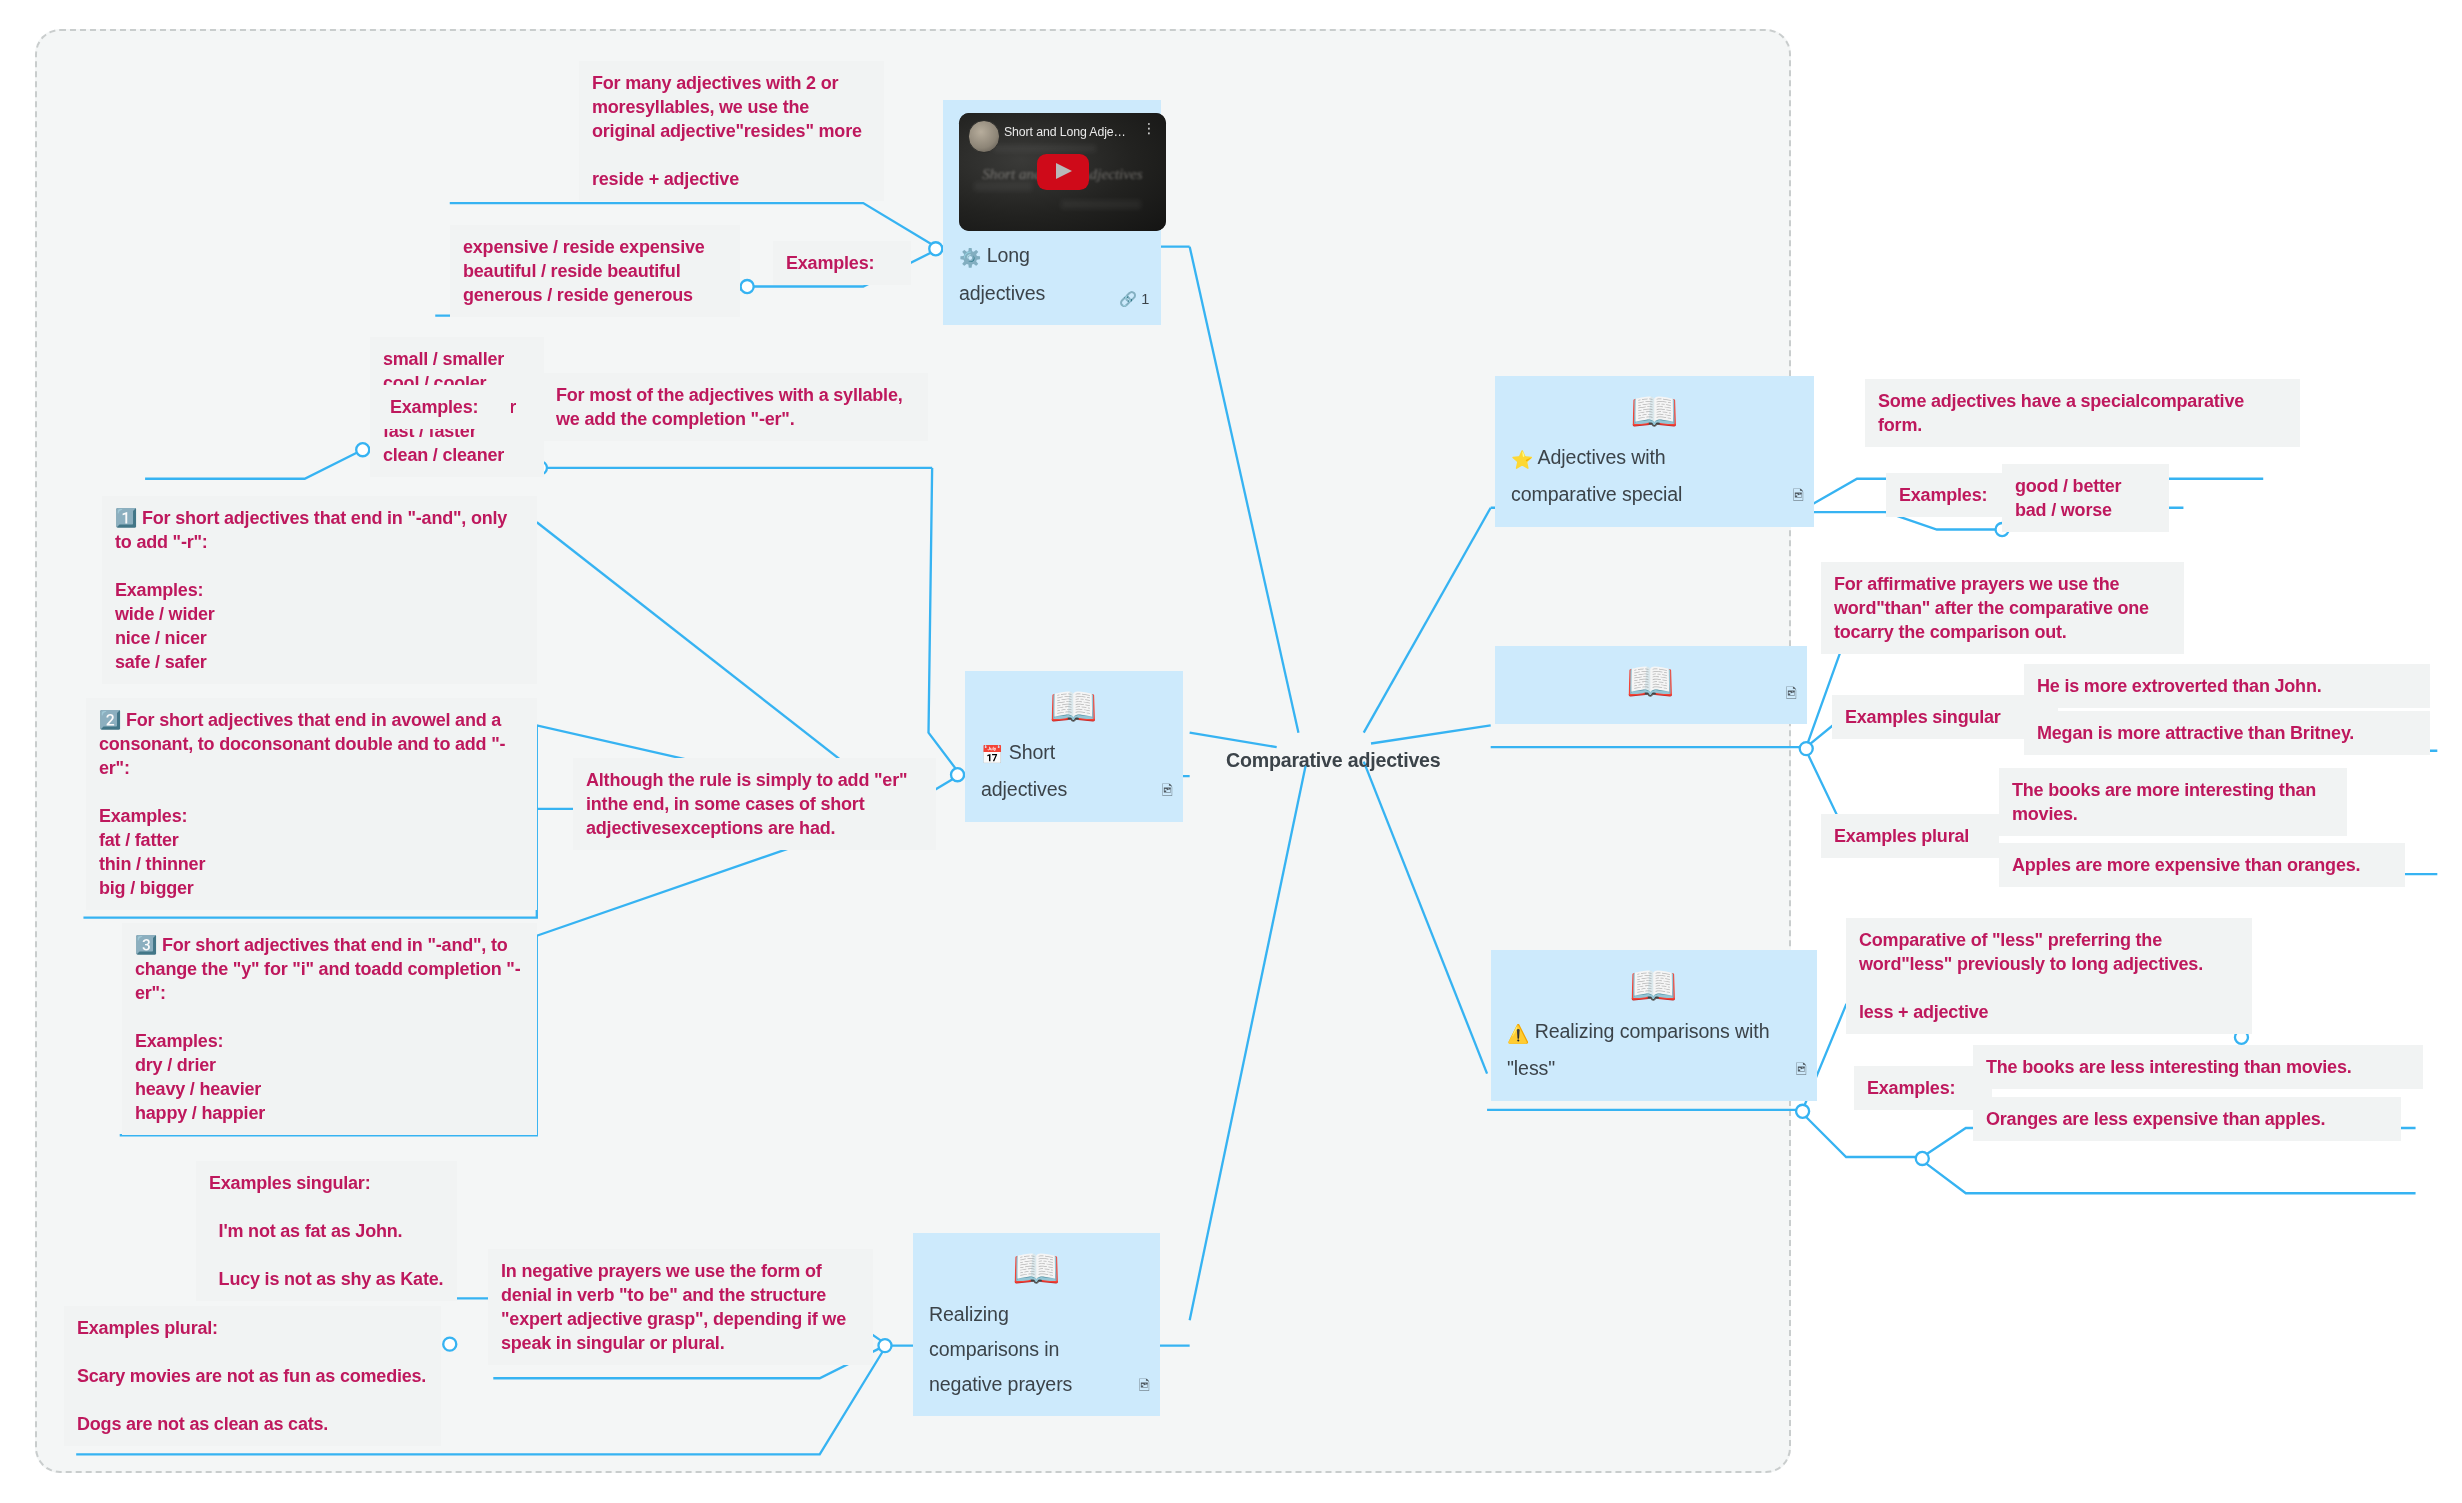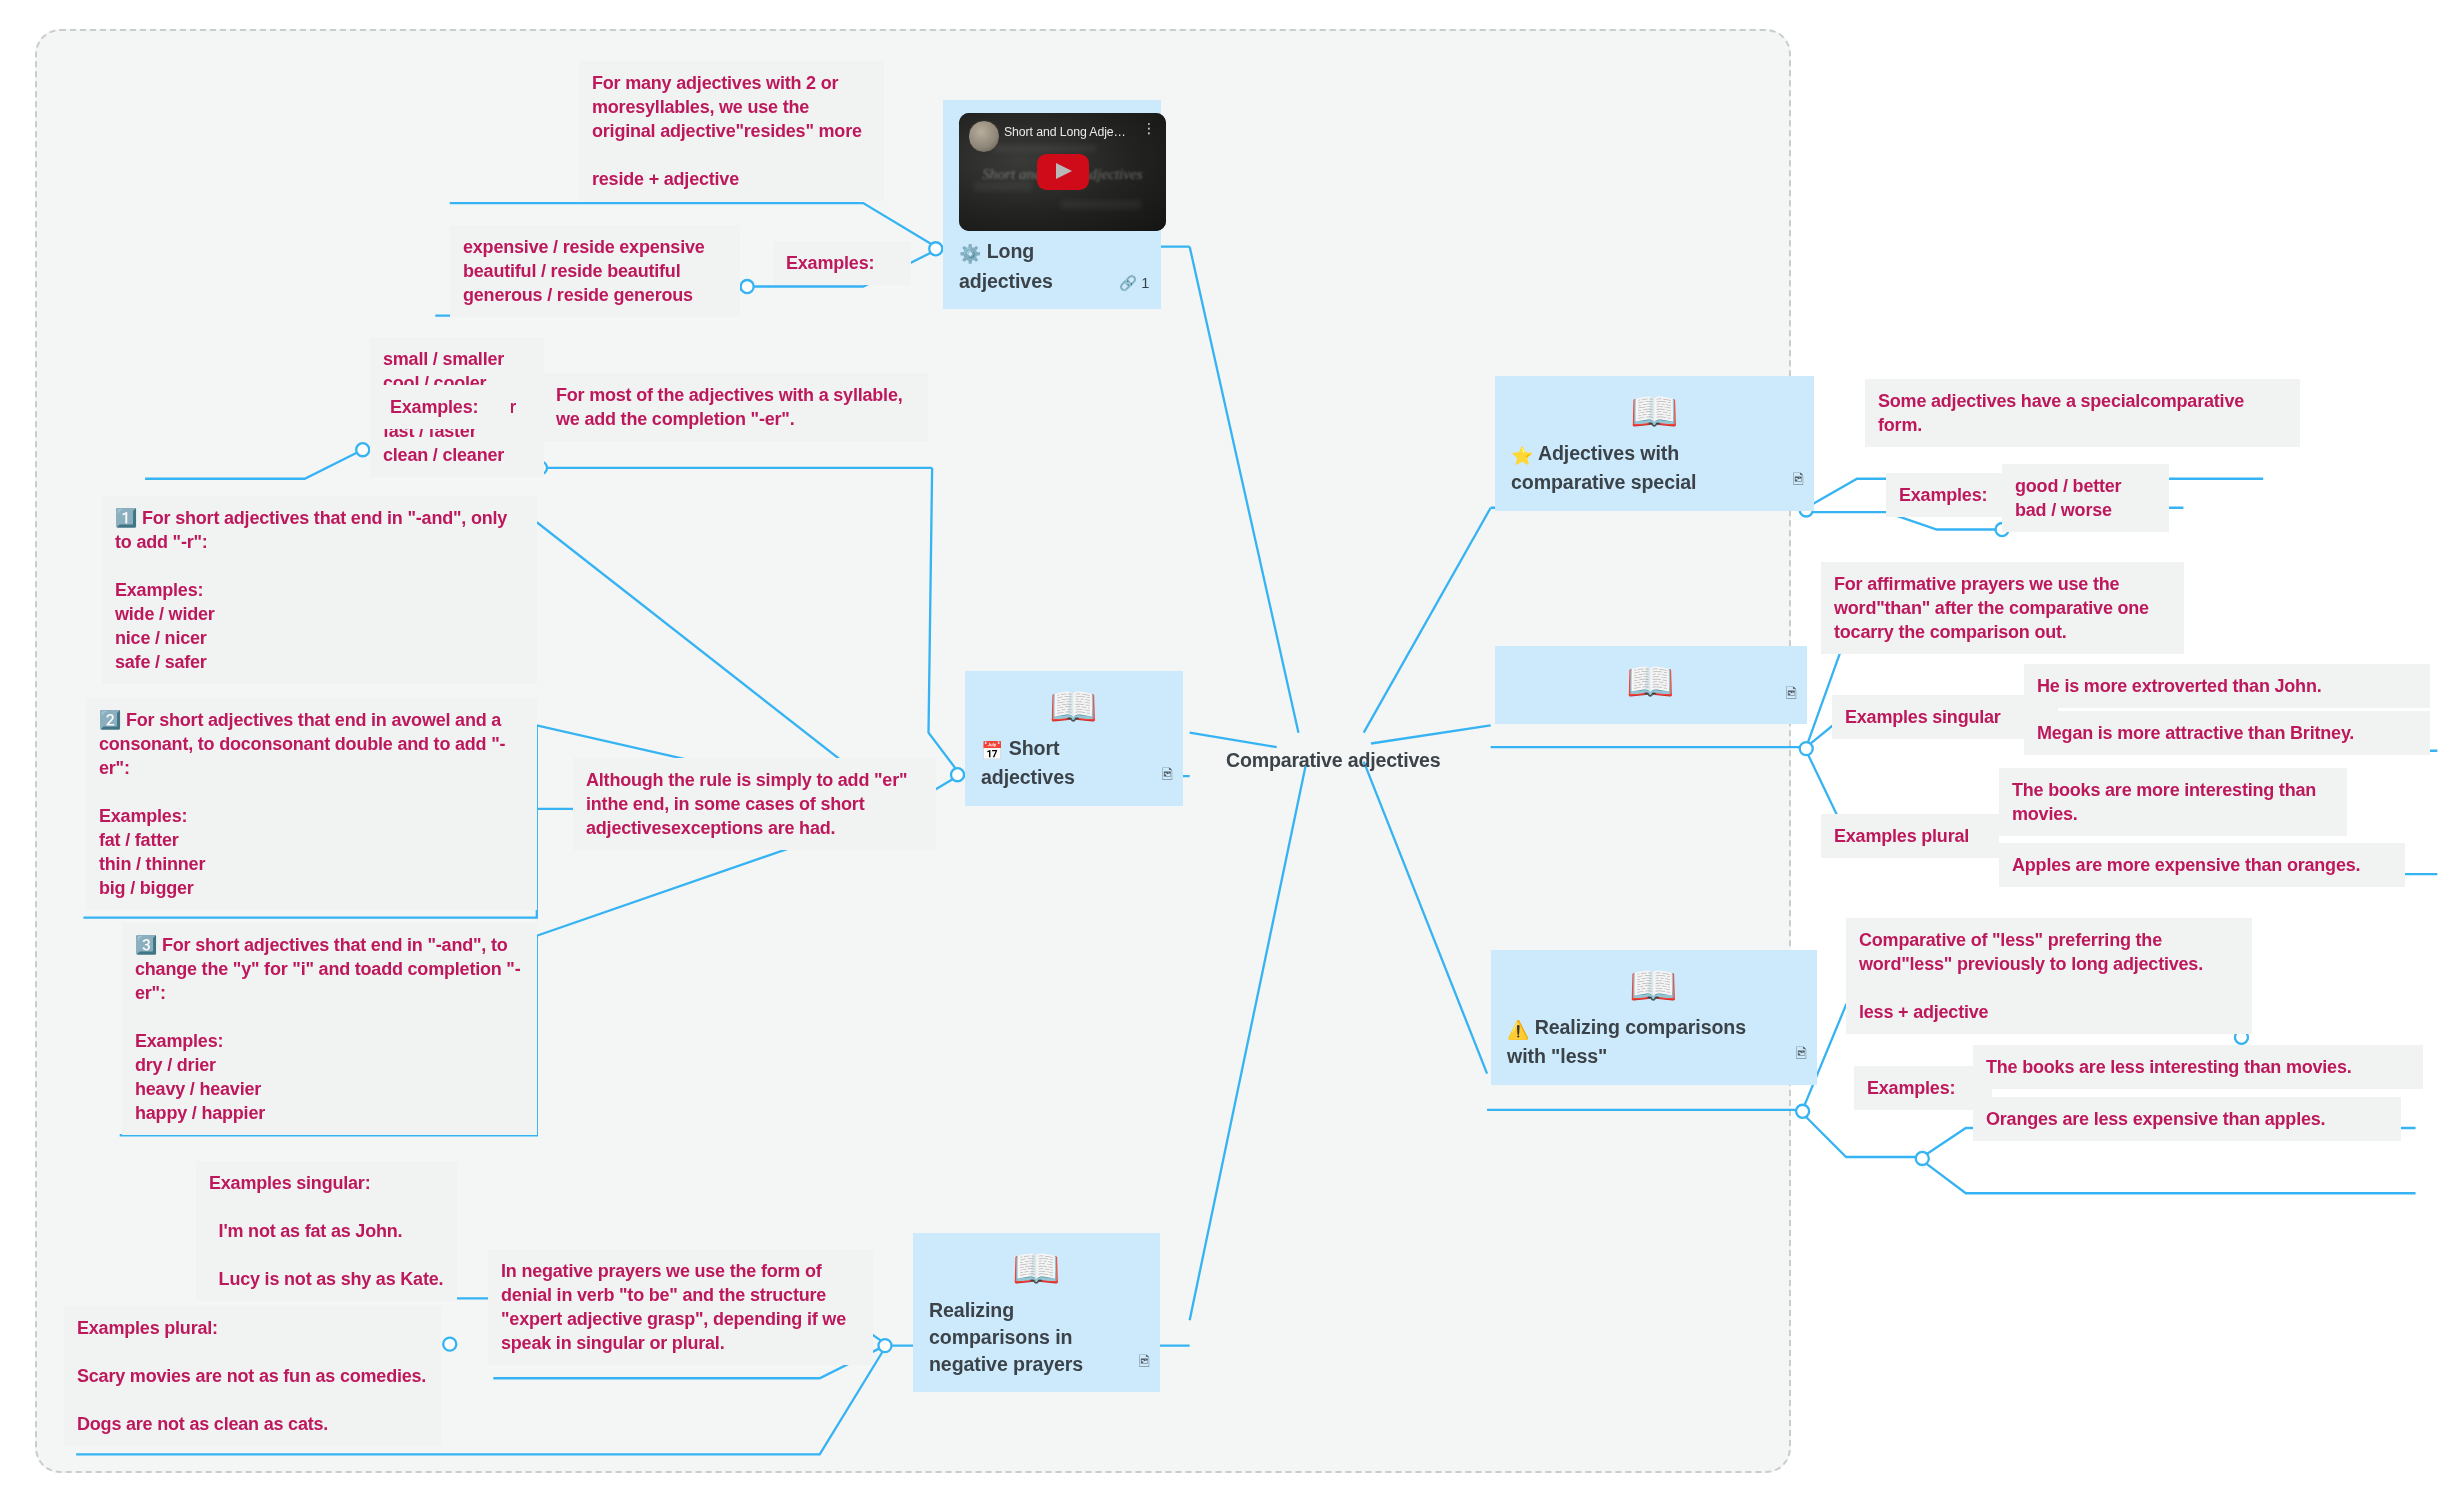--- a/index.html
+++ b/index.html
@@ -46,22 +46,22 @@
   }
   .topic .bookicon {
     display: block;
     text-align: center;
     font-size: 39px;
     line-height: 45px;
     margin-bottom: 5.8px;
   }
   .topic .tlabel {
     font-size: 19.6px;
-    font-weight: bold;
-    line-height: 27px;
+    font-weight: normal;
+    line-height: 35px;
     letter-spacing: -0.1px;
     display: block;
     padding-right: 25px;
   }
   .badge-img {
     position: absolute;
     right: 10.2px;
     bottom: 17.4px;
     font-size: 13.8px;
     color: #3b4349;

